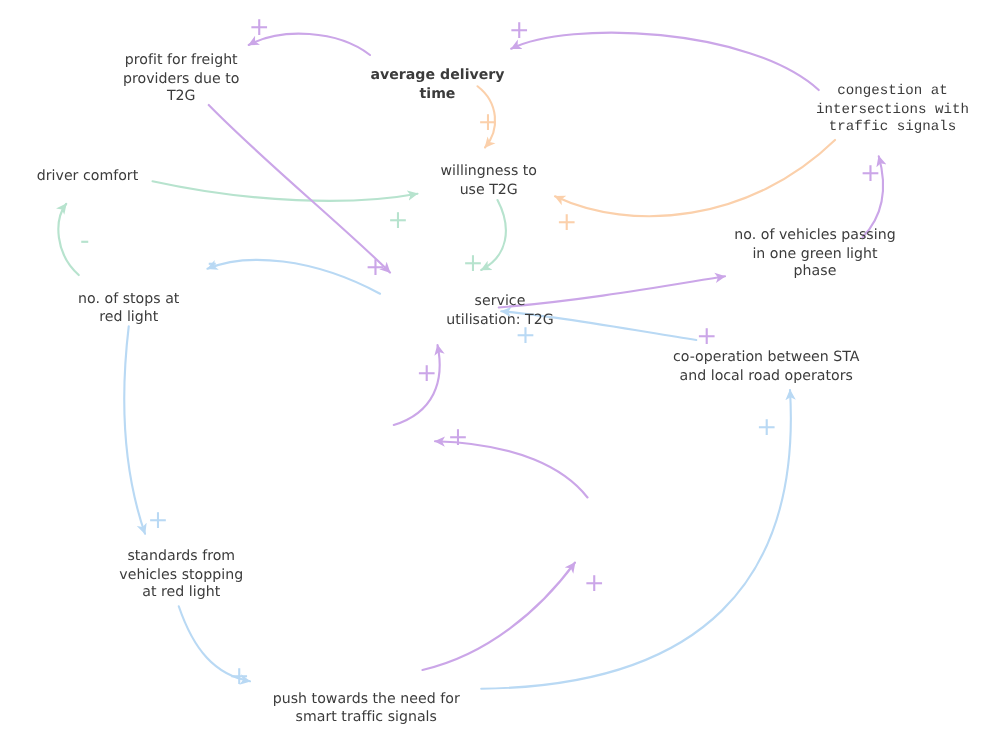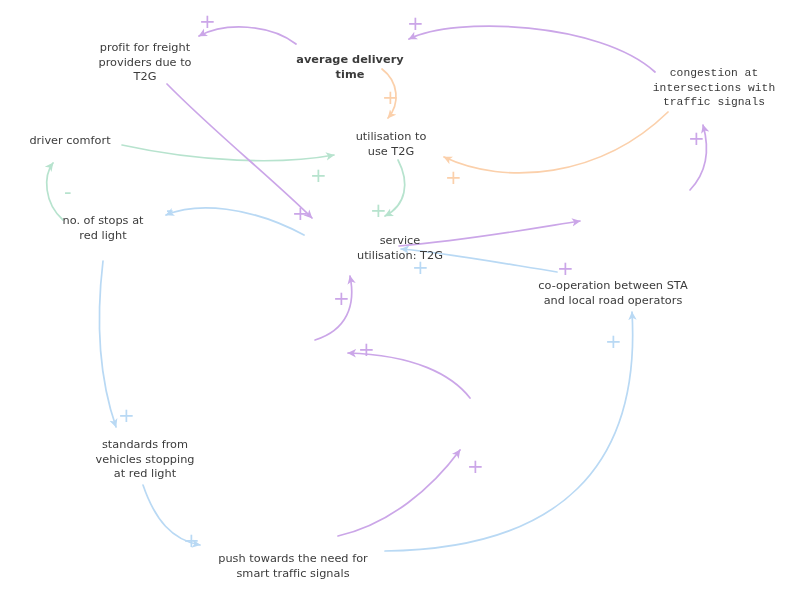--- a/index.html
+++ b/index.html
@@ -111,25 +111,28 @@
 
   <div class="node-label" style="left:290px; top:53px; width:120px;font-weight:bold;">average delivery
 time</div>
 
   <div class="node-label" style="left:648px; top:66px; width:132px;font-family:Liberation Mono, monospace;">congestion at
 intersections with
 traffic signals</div>
 
   <div class="node-label" style="left:18px; top:134px; width:104px;">driver comfort</div>
 
-  <div class="node-label" style="left:338px; top:130px; width:106px;">utilisation to
+  <div class="node-label" style="left:338px; top:130px; width:106px;">willingness to
 use T2G</div>
 
+  <div class="node-label" style="left:572px; top:181px; width:160px;">no. of vehicles passing
+in one green light
+phase</div>
 
-  <div class="node-label" style="left:42px; top:214px; width:122px;">no. of stops at
+  <div class="node-label" style="left:42px; top:232px; width:122px;">no. of stops at
 red light</div>
 
   <div class="node-label" style="left:305px; top:234px; width:100px;margin-left:45px;">service
 utilisation: T2G</div>
 
   <div class="node-label" style="left:527px; top:279px; width:172px;">co-operation between STA
 and local road operators</div>
 
 
 

